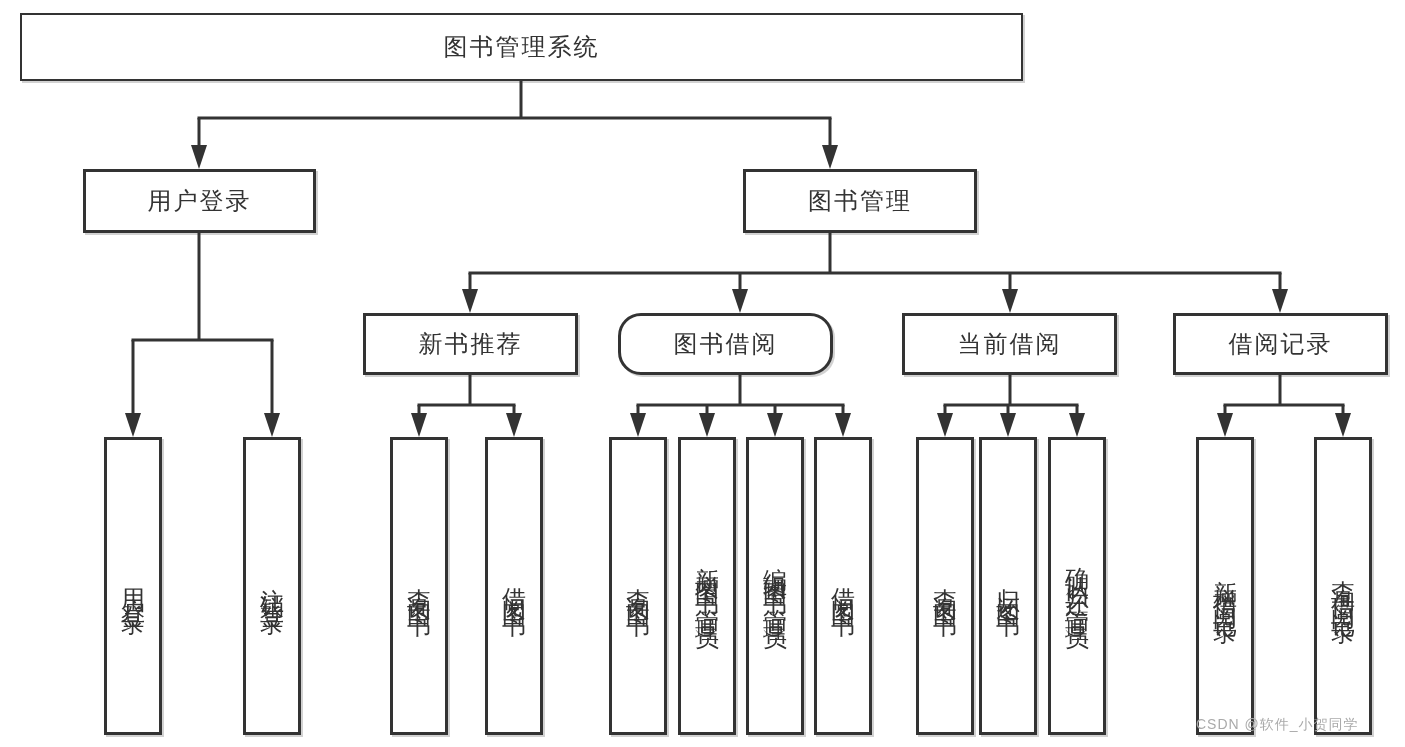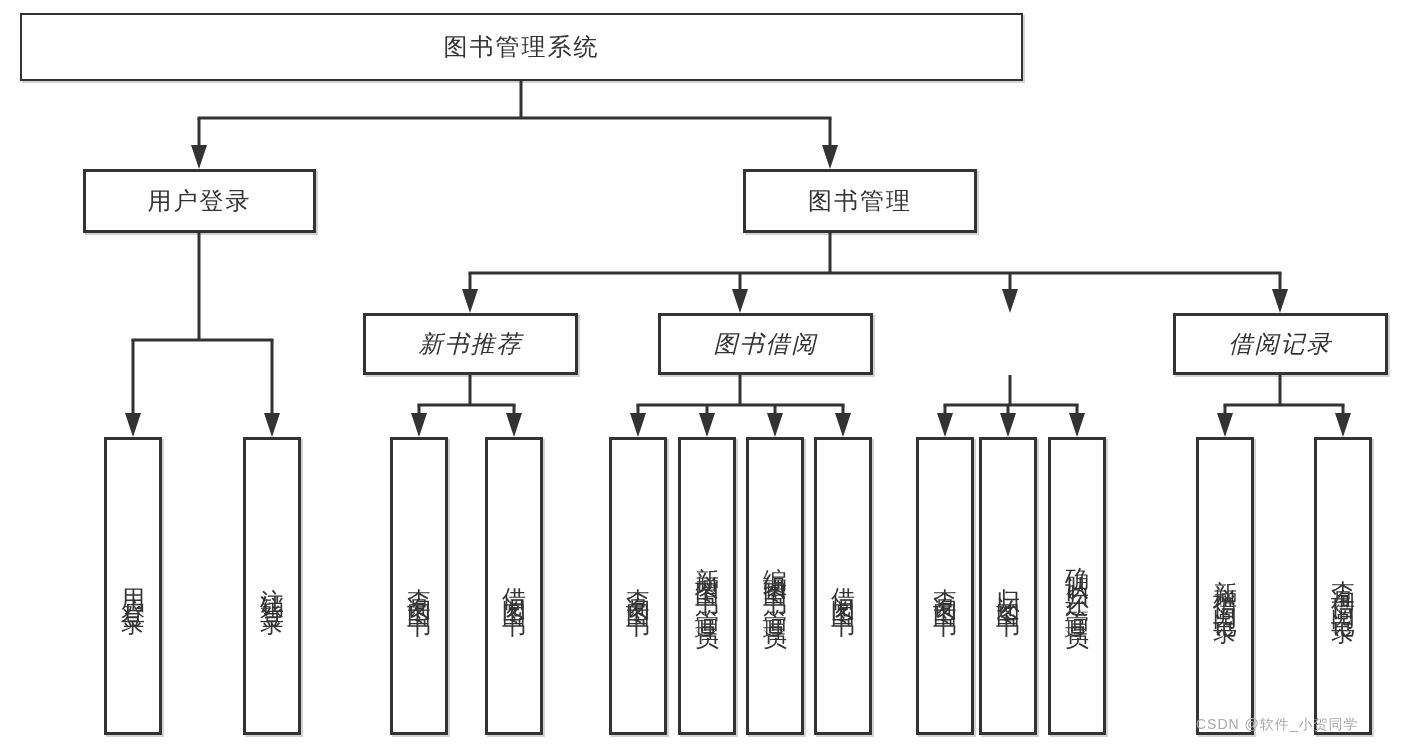--- a/index.html
+++ b/index.html
@@ -17,23 +17,23 @@
   .node.vert .label {
     writing-mode:vertical-rl; text-orientation:mixed;
     letter-spacing:0.35em; white-space:normal;
   }
   
   .n-root   { left:20px;  top:13px;  width:1003px; height:68px; border-width:2px; }
   
   .n-userlogin { left:83px;  top:169px; width:233px; height:64px; }
   .n-bookmgmt  { left:743px; top:169px; width:234px; height:64px; }
   
-  .n-l3 { top:313px; width:215px; height:62px;font-style:italic; }
+  .n-l3 { top:313px; width:215px; height:62px; }
   .n-newbook  { left:363px;  }
-  .n-borrow   { left:658px;  }
+  .n-borrow   { left:618px;border-radius:23px;  }
   .n-current  { left:902px;  }
   .n-records  { left:1173px; }
   
   .leaf { top:437px; width:58px; height:298px; }
   .lf-1  { left:104px;  }
   .lf-2  { left:243px;  }
   .lf-3  { left:390px;  }
   .lf-4  { left:485px;  }
   .lf-5  { left:609px;  }
   .lf-6  { left:678px;  }
@@ -131,20 +131,23 @@
   <div class="node n-bookmgmt">
     <span class="label">图书管理</span>
   </div>
 
   <div class="node n-l3 n-newbook">
     <span class="label">新书推荐</span>
   </div>
   <div class="node n-l3 n-borrow">
     <span class="label">图书借阅</span>
   </div>
+  <div class="node n-l3 n-current">
+    <span class="label">当前借阅</span>
+  </div>
   <div class="node n-l3 n-records">
     <span class="label">借阅记录</span>
   </div>
 
   <div class="node vert leaf lf-1">
     <span class="label">用户登录</span>
   </div>
   <div class="node vert leaf lf-2">
     <span class="label">注销登录</span>
   </div>

